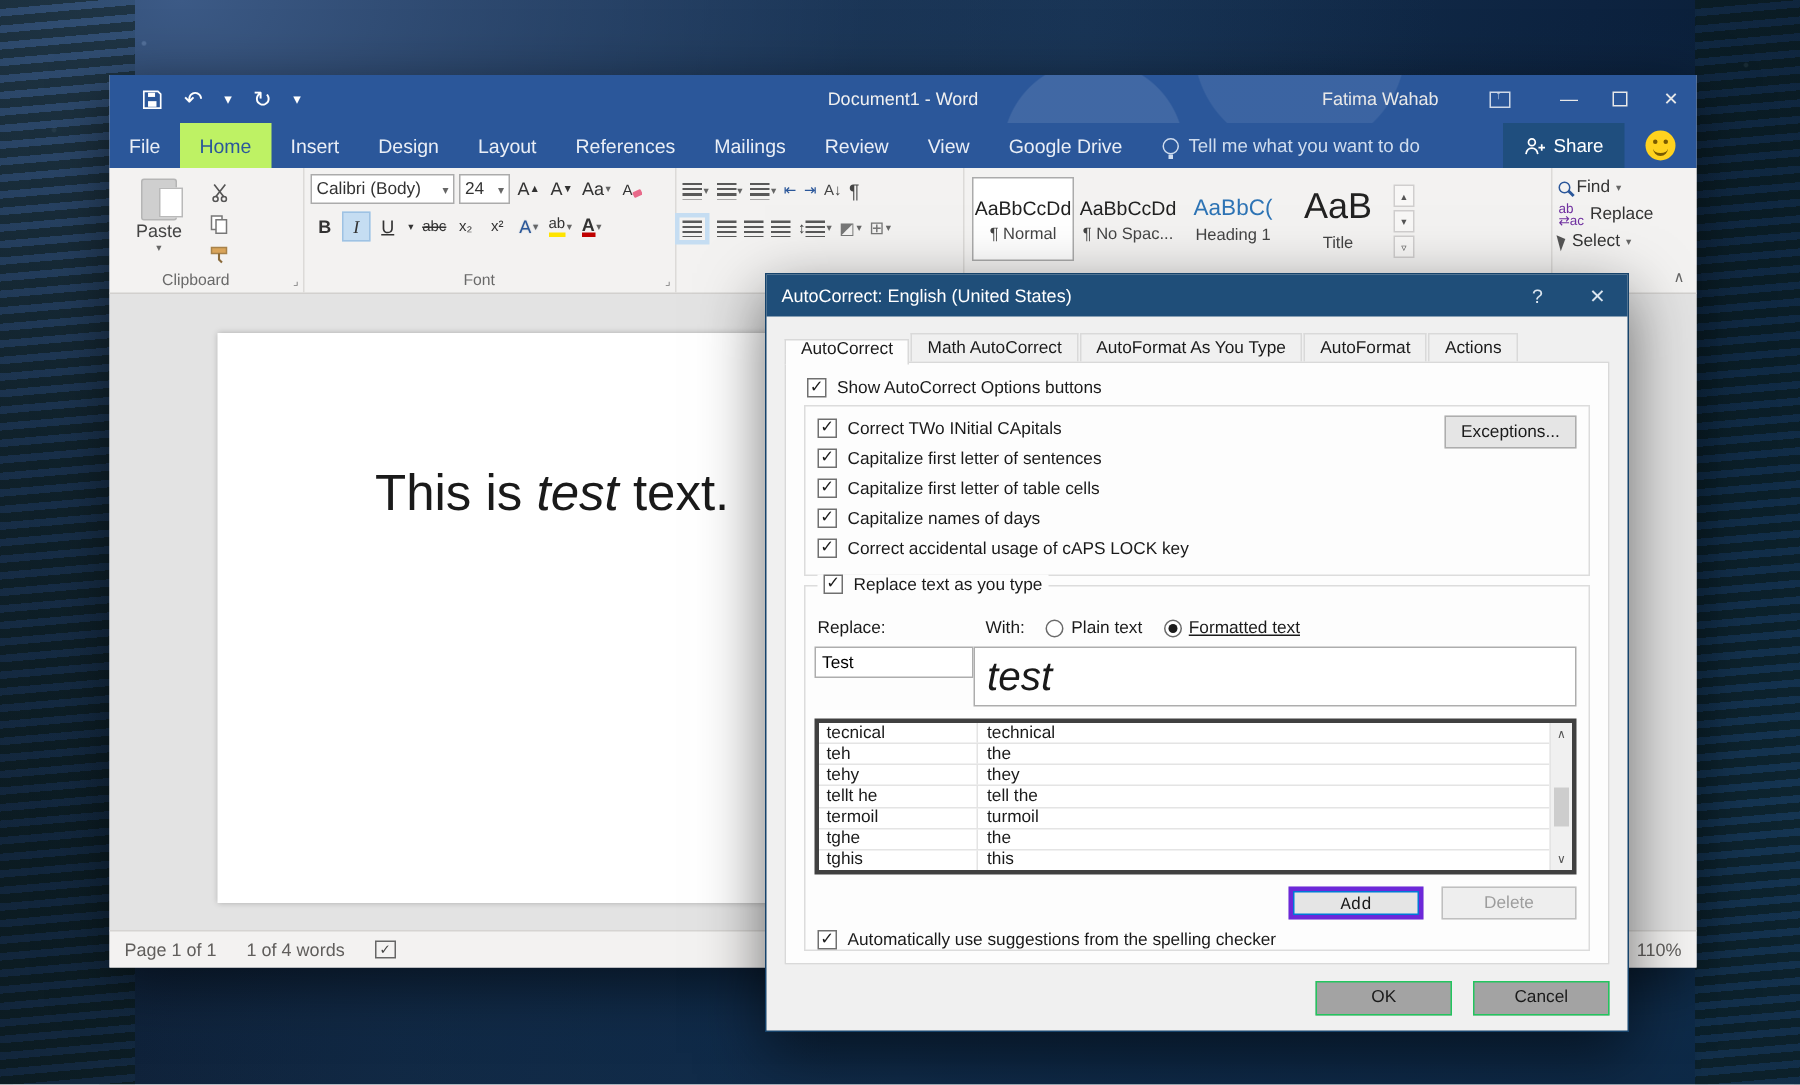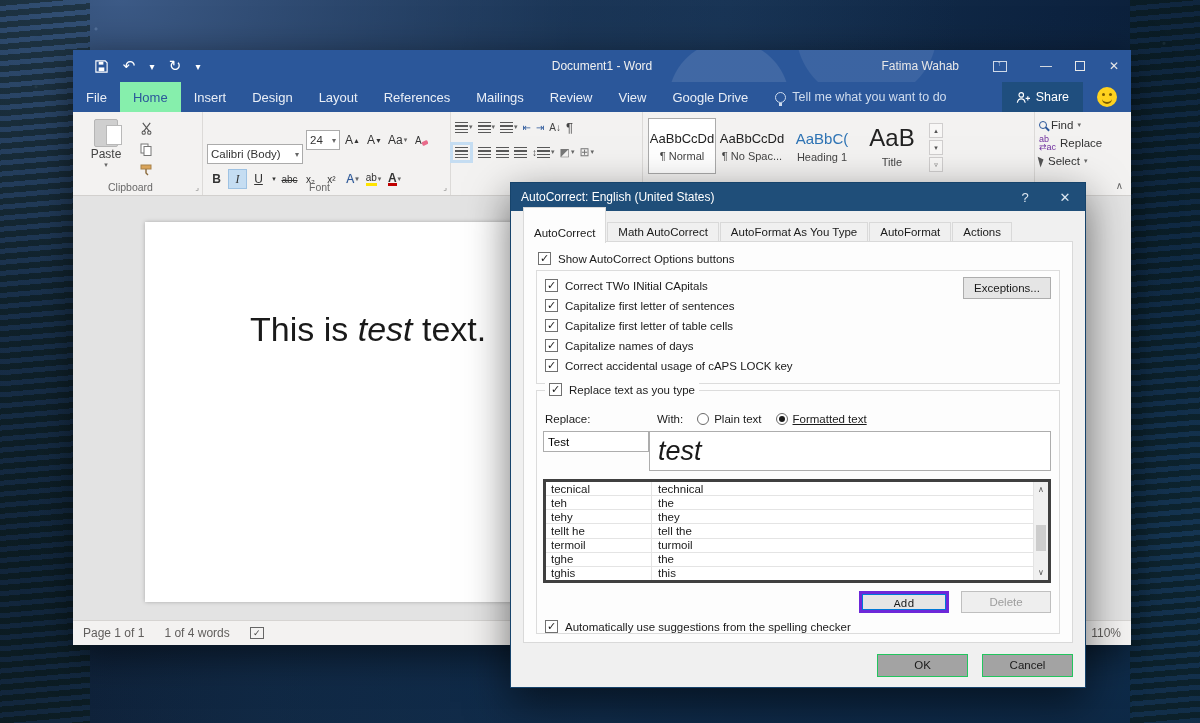--- a/index.html
+++ b/index.html
@@ -34,21 +34,21 @@
   .tb-user { font-size:12px; color:#e8e8e8; margin-right:24px; }
   .winctl { width:34px; height:100%; display:flex; align-items:center; justify-content:center; color:#e8e8e8; font-size:12px; }
   .ribbon-display { margin-right:12px; }
   .rd-box { width:14px; height:11px; border:1px solid #cfd9e8; position:relative; }
   .rd-box::after { content:"↑"; position:absolute; left:3px; top:-3px; font-size:8px; color:#cfd9e8; }
   .max-box { width:10px; height:10px; border:1px solid #e8e8e8; }
 
   
   .tabrow { position:relative; height:30px; background:#2b579a; display:flex; align-items:stretch; color:#e9eef6; font-size:13px; }
   .rtab { padding:0 13px; display:flex; align-items:center; }
-  .rtab.active { background:#86efac; color:#2b579a;text-align:center; }
+  .rtab.active { background:#bef264; color:#2b579a;text-align:center; }
   .tellme { display:flex; align-items:center; gap:6px; padding:0 14px; color:#cfdcee; font-size:12.5px; }
   .bulb { width:11px; height:11px; border:1.5px solid #cfdcee; border-radius:50%; position:relative; }
   .bulb::after { content:""; position:absolute; left:3px; bottom:-4px; width:3px; height:3px; background:#cfdcee; }
   .share-btn { margin-left:auto; background:#1f4e7e; display:flex; align-items:center; gap:6px; padding:0 14px; color:#fff; font-size:12.5px; }
   .smiley { width:20px; height:20px; margin:0 14px; border-radius:50%; background:#ffd21e; position:relative; align-self:center; }
   .smiley::before { content:""; position:absolute; left:5px; top:6px; width:3px; height:3px; border-radius:50%; background:#7a5b00; box-shadow:7px 0 0 #7a5b00; }
   .smiley::after { content:""; position:absolute; left:5px; top:10px; width:10px; height:5px; border-bottom:2px solid #7a5b00; border-radius:0 0 8px 8px; }
 
   
   .ribbon { position:relative; height:84px; background:#f3f2f1; border-bottom:1px solid #d2d0ce; display:flex; }
@@ -58,21 +58,21 @@
   .g-clip { width:130px; display:flex; }
   .paste-big { width:58px; display:flex; flex-direction:column; align-items:center; padding-top:3px; font-size:12px; color:#444; }
   .clipb { width:24px; height:28px; background:#cfcfcf; border:1px solid #b5b5b5; border-radius:2px; position:relative; }
   .clipb::after { content:""; position:absolute; right:-5px; top:5px; width:14px; height:18px; background:#fff; border:1px solid #b9b9b9; }
   .clip-col { display:flex; flex-direction:column; gap:3px; padding-top:4px; }
   .mini { width:22px; height:18px; display:flex; align-items:center; justify-content:center; font-size:12px; color:#555; }
   .g-font { width:248px; }
   .font-row1 { display:flex; align-items:center; gap:3px; }
   .combo { background:#fff; border:1px solid #ababab; font-size:11.5px; color:#333; display:flex; align-items:center; height:20px; padding:0 3px; justify-content:space-between; }
   .combo .dd { font-size:8px; color:#666; margin-left:4px; }
-  .font-name { width:96px;margin-top:28px; }
+  .font-name { width:96px; }
   .font-size { width:34px; }
   .fbtn { min-width:19px; height:20px; display:flex; align-items:center; justify-content:center; font-size:12px; color:#333; padding:0 1px; }
   .fbtn .dd { font-size:7px; color:#666; margin-left:1px; }
   .font-row2 { display:flex; align-items:center; gap:2px; margin-top:5px; }
   .fbtn.active { background:#c5ddf2; border:1px solid #9ec2e3; }
   .ubar { border-bottom:3px solid #ffe400; line-height:10px; }
   .abar { border-bottom:3px solid #c00000; line-height:10px; font-weight:bold; }
   .g-para { width:192px; }
   .p-row { display:flex; align-items:center; gap:5px; height:22px; }
   .lines { width:13px; height:11px; background:repeating-linear-gradient(to bottom,#595959 0 1.5px,transparent 1.5px 3.5px); }
@@ -112,21 +112,21 @@
   .zoom-plus { font-size:13px; color:#605e5c; }
 
   
   .dialog { position:absolute; left:510px; top:182px; width:576px; height:506px; background:#f0f0f0;
             border:1px solid #16436b; box-shadow:0 14px 40px rgba(0,0,0,.55); z-index:5; font-size:11.5px; color:#1a1a1a; }
   .dlg-title { height:28px; background:#1f4e79; color:#fff; display:flex; align-items:center; font-size:12px; padding-left:10px; }
   .dlg-tbtns { margin-left:auto; display:flex; height:100%; }
   .dlg-tbtn { width:40px; display:flex; align-items:center; justify-content:center; color:#dce6f0; font-size:13px; }
   .dlg-tabs { position:absolute; top:36px; left:12px; right:12px; height:23px; display:flex; align-items:flex-end; }
   .dtab { padding:3px 10px 4px; border:1px solid #d9d9d9; border-bottom:none; background:#f0f0f0; margin-right:1px; font-size:11.5px; color:#1a1a1a; }
-  .dtab.active { background:#fdfdfd; padding-top:19px; position:relative; z-index:2; margin-bottom:-1px; }
+  .dtab.active { background:#fdfdfd; padding-top:0; position:relative; z-index:2; margin-bottom:-1px; }
   .tabpage { position:absolute; top:58px; left:12px; right:12px; bottom:44px; background:#fdfdfd; border:1px solid #d9d9d9; }
   .cbrow { display:flex; align-items:center; gap:7px; }
   .cb { width:13px; height:13px; background:#fff; border:1px solid #707070; font-size:11px; line-height:11px; color:#1a1a1a; text-align:center; flex:none; }
   .gb { position:absolute; left:12px; right:12px; border:1px solid #dcdcdc; }
   .gb1 { top:28px; height:114px; }
   .gb1 .cbrow { position:absolute; left:8px; }
   .exceptions-btn { position:absolute; top:6px; right:8px; width:88px; height:22px; background:#e5e5e5; border:1px solid #adadad; font-size:11.5px; color:#1a1a1a; text-align:center; line-height:20px; }
   .gb2 { top:148px; bottom:8px; }
   .gb2-caption { position:absolute; top:-8px; left:8px; background:#fdfdfd; padding:0 4px; }
   .rw-labels { position:absolute; top:22px; left:8px; right:8px; display:flex; align-items:center; }

